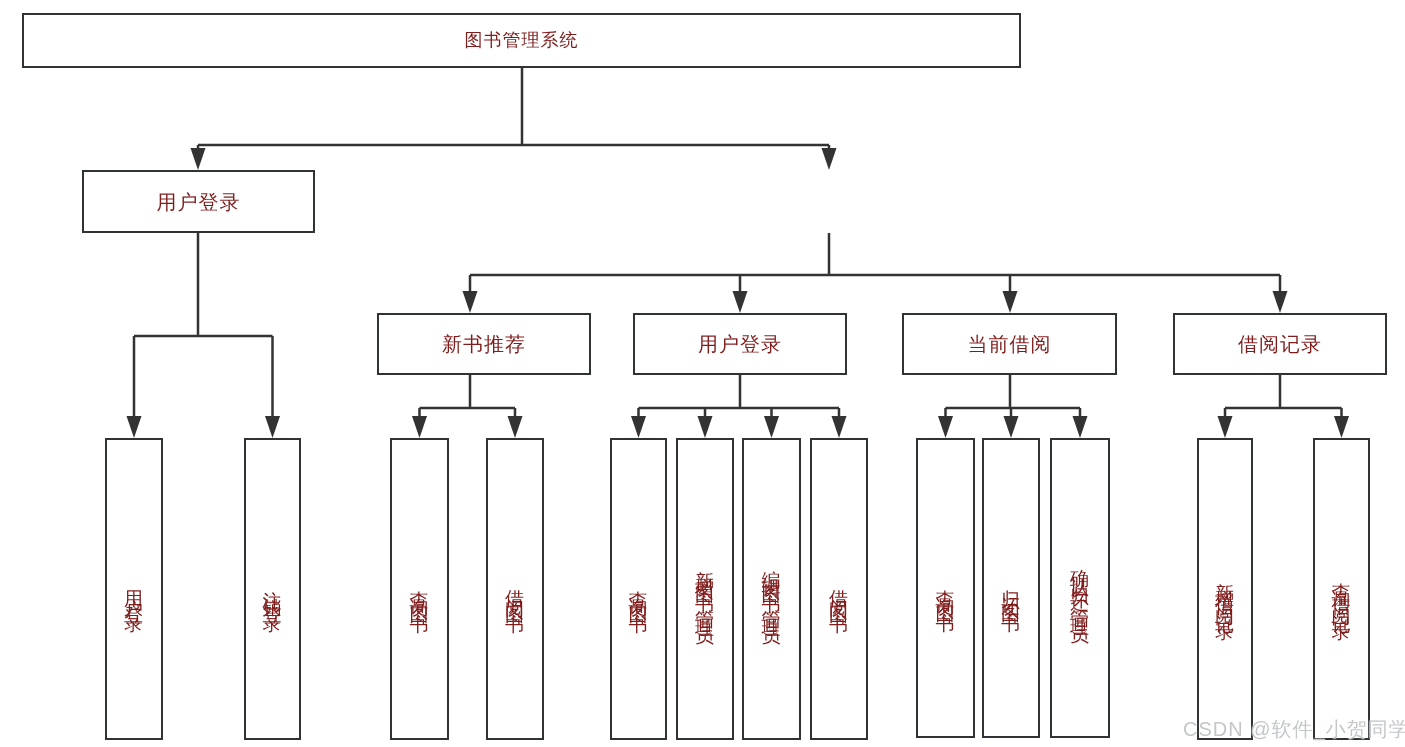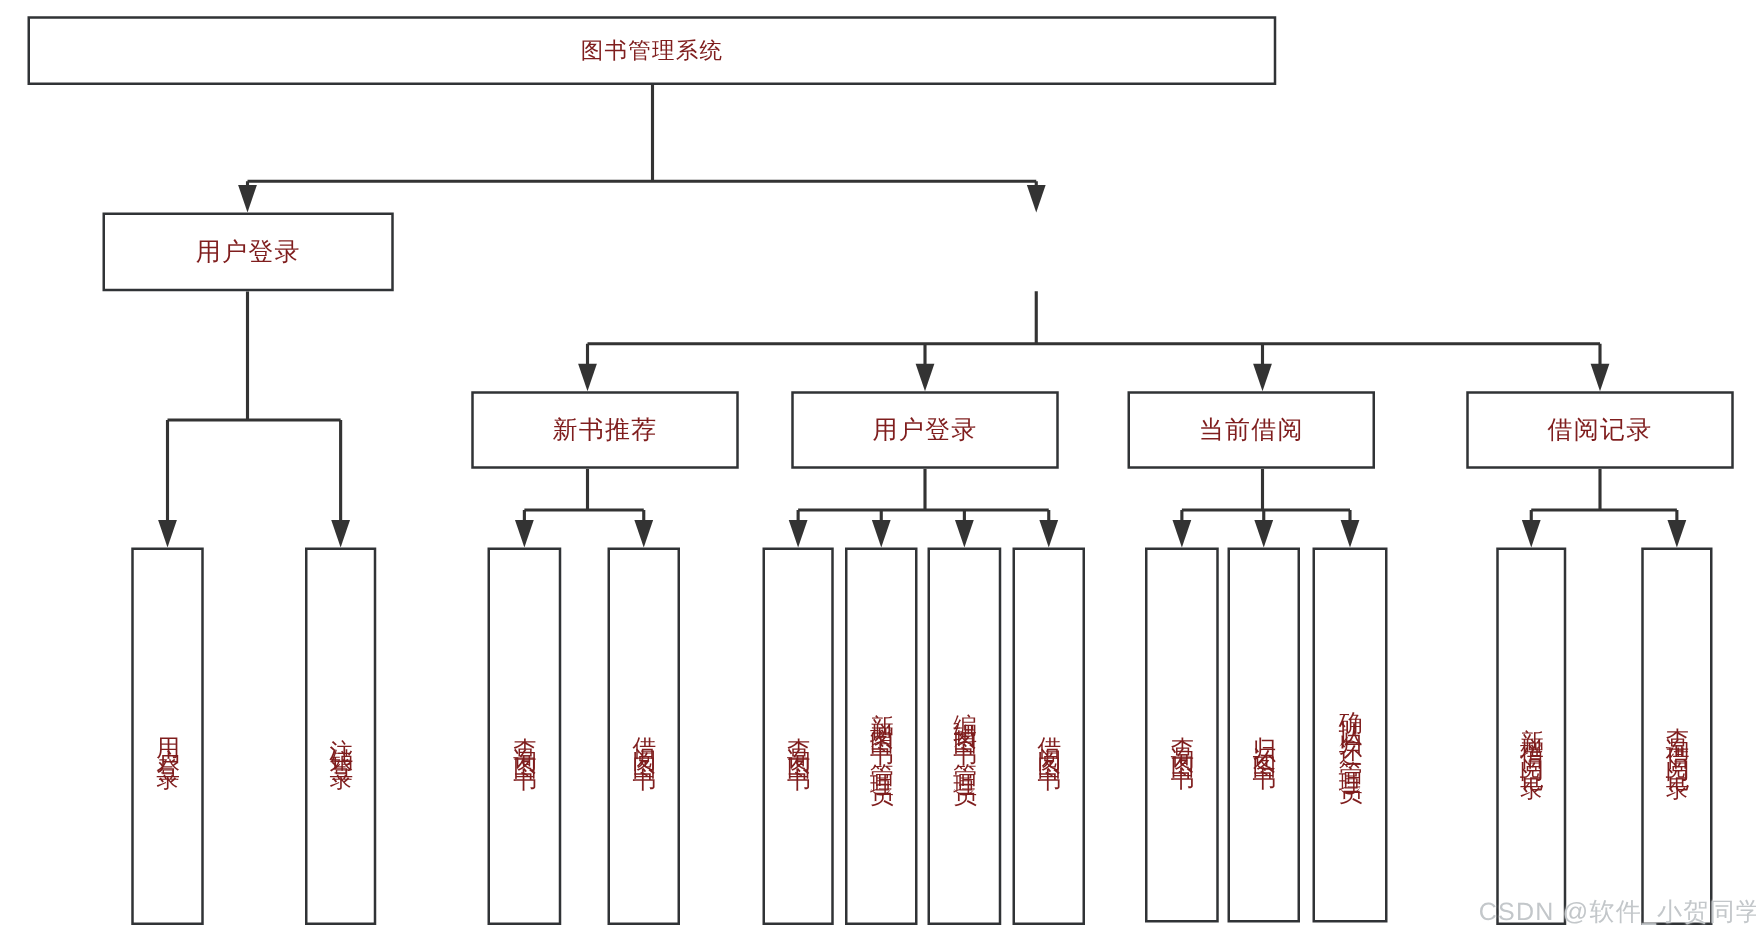--- a/index.html
+++ b/index.html
@@ -105,21 +105,21 @@
       <polygon points="1334,416 1349,416 1341.5,438"></polygon>
     </g>
   </svg>
 
   <div class="node h root" style="left:22px;top:13px;width:999px;height:55px">图书管理系统</div>
 
   <div class="node h" style="left:82px;top:170px;width:233px;height:63px">用户登录</div>
 
   <div class="node h" style="left:377px;top:313px;width:214px;height:62px">新书推荐</div>
   <div class="node h" style="left:633px;top:313px;width:214px;height:62px">用户登录</div>
-  <div class="node h" style="left:902px;top:313px;width:198px;height:62px">当前借阅</div>
+  <div class="node h" style="left:902px;top:313px;width:215px;height:62px">当前借阅</div>
   <div class="node h" style="left:1173px;top:313px;width:214px;height:62px">借阅记录</div>
 
   <div class="node v" style="left:105px;top:438px;width:58px;height:302px">用户登录</div>
   <div class="node v" style="left:244px;top:438px;width:57px;height:302px">注销登录</div>
 
   <div class="node v" style="left:390px;top:438px;width:59px;height:302px">查询图书</div>
   <div class="node v" style="left:486px;top:438px;width:58px;height:302px">借阅图书</div>
 
   <div class="node v" style="left:610px;top:438px;width:57px;height:302px">查询图书</div>
   <div class="node v" style="left:676px;top:438px;width:58px;height:302px">新增图书（管理员）</div>

